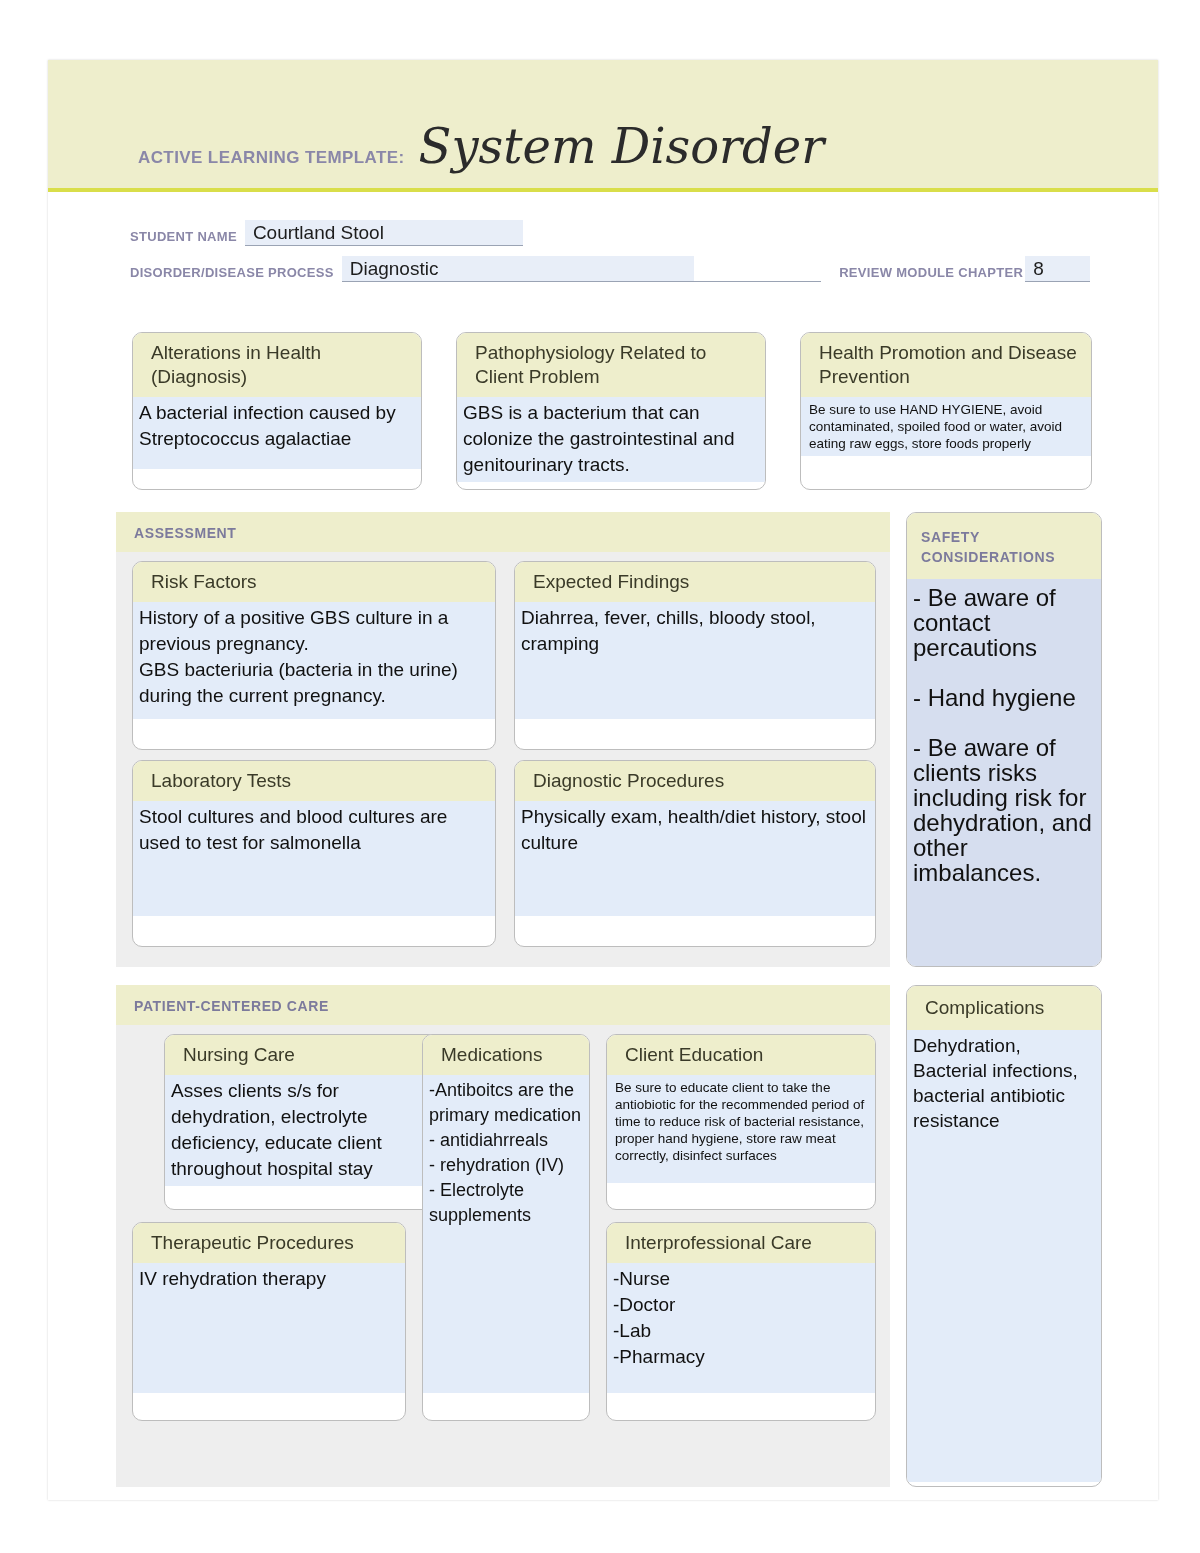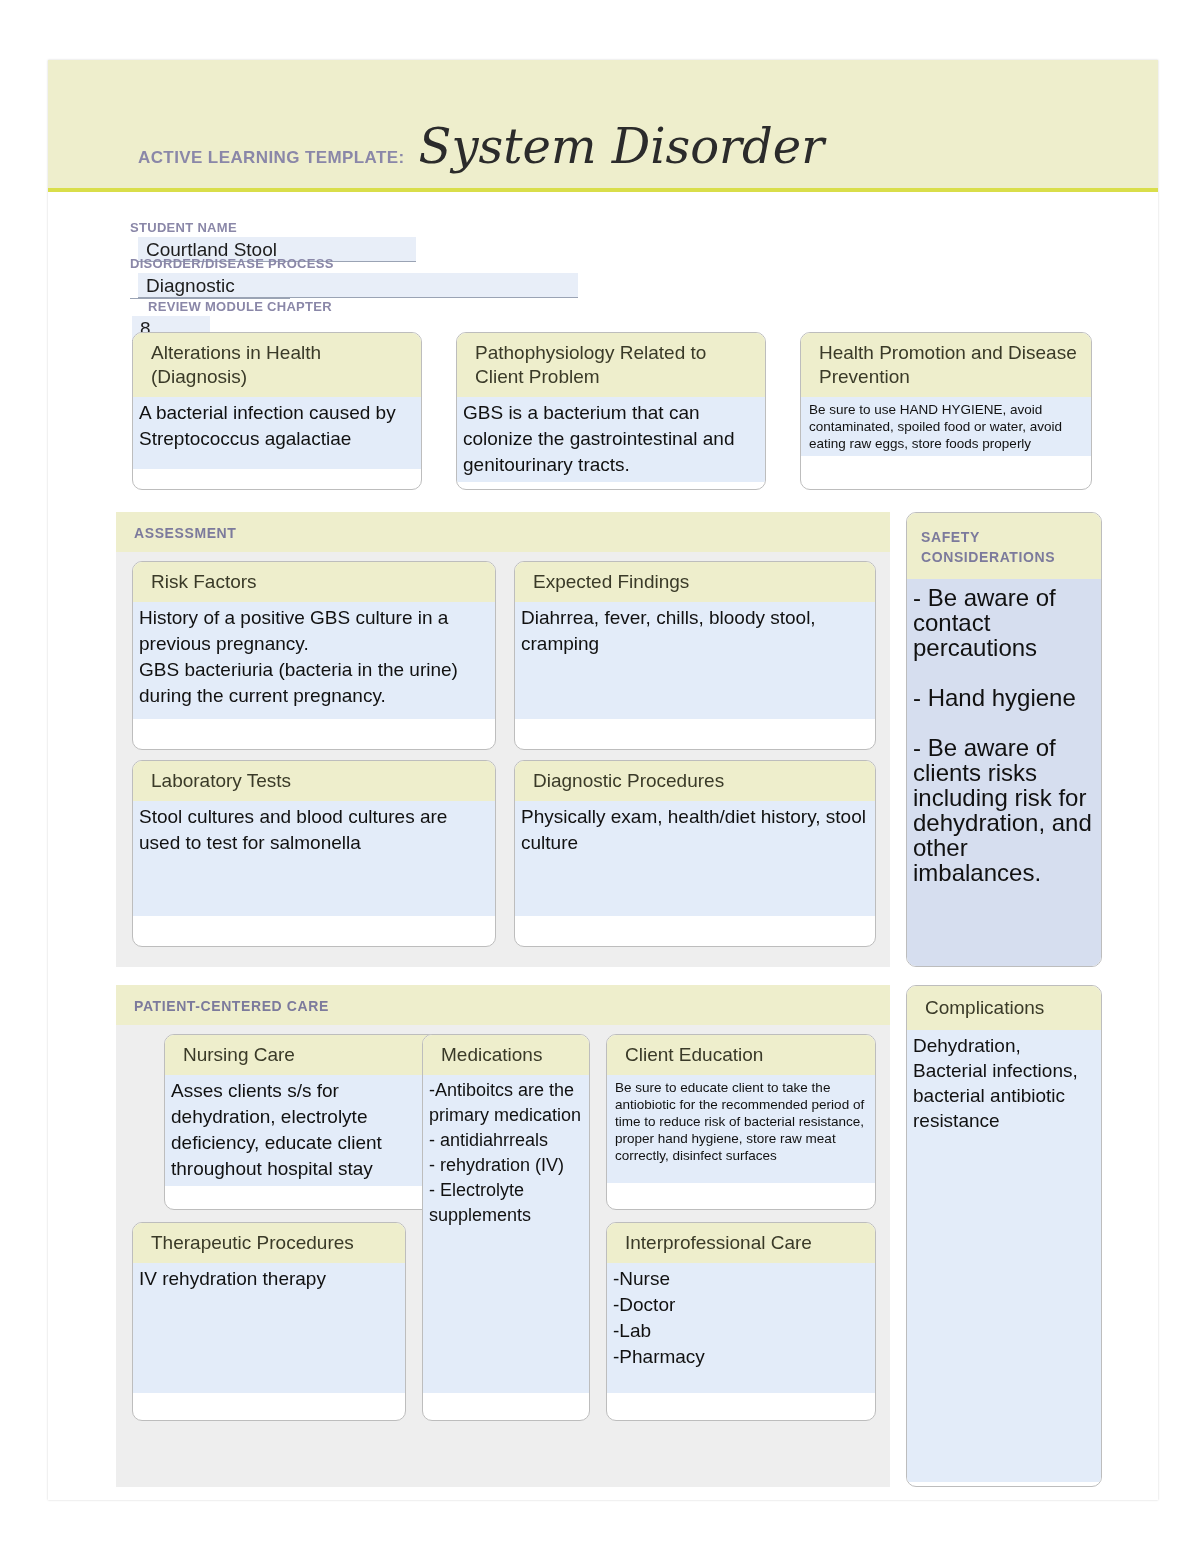--- a/index.html
+++ b/index.html
@@ -68,24 +68,23 @@
 
   
   .info-block {
     position: absolute;
     left: 82px;
     top: 160px;
     width: 960px;
   }
   .info-row {
     display: flex;
-    align-items: flex-start;
+    align-items: flex-end;
     margin-bottom: 10px;
     height: 26px;
-    flex-direction: column;
   }
   .info-label {
     font-size: 13px;
     font-weight: bold;
     color: #8a87a8;
     letter-spacing: 0.3px;
     white-space: nowrap;
     padding-bottom: 2px;
   }
   .info-value {

